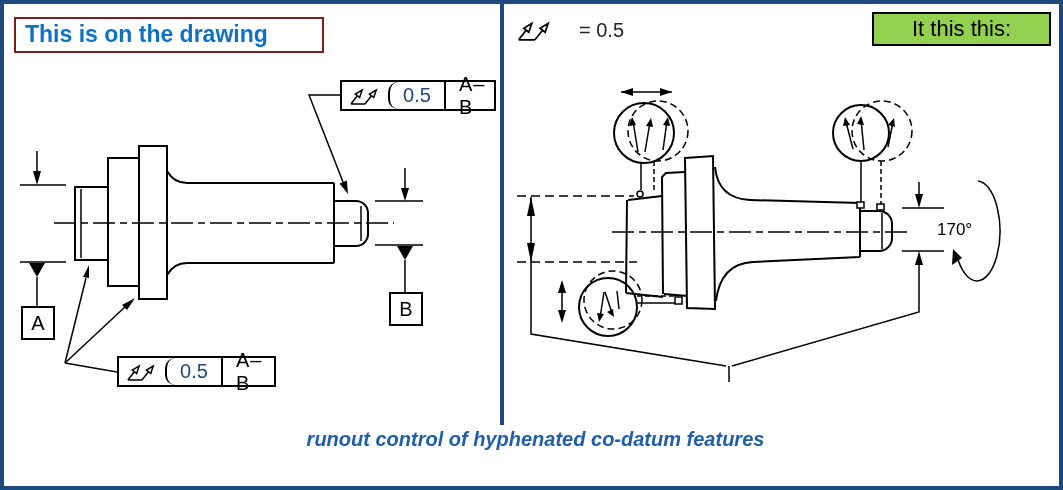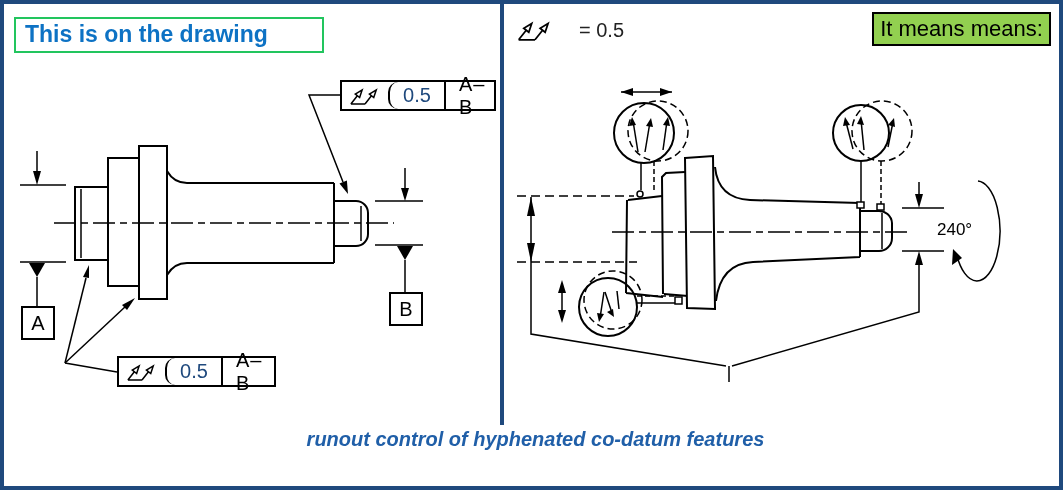--- a/index.html
+++ b/index.html
@@ -1,20 +1,20 @@
 <!DOCTYPE html>
 <html><head>
 <meta charset="utf-8">
 <style>
   html,body{margin:0;padding:0;background:#e8e8e8;}
   #fig{position:relative;width:1063px;height:490px;background:#fff;border:4px solid #1F497D;
        box-sizing:border-box;overflow:hidden;font-family:"Liberation Sans",sans-serif;}
   .abs{position:absolute;}
   #divider{left:496px;top:0;width:4px;height:421px;background:#1F497D;}
-  #banner-left{left:10px;top:13px;width:310px;height:36px;border:2px solid #22c55e;box-sizing:border-box;
+  #banner-left{left:10px;top:13px;width:310px;height:36px;border:2px solid #7f1d1d;box-sizing:border-box;
        color:#0d72c4;font-weight:bold;font-size:23px;line-height:31px;padding-left:9px;background:#fff;}
   #banner-right{left:868px;top:8px;width:179px;height:34px;background:#92d050;border:2px solid #000;
        box-sizing:border-box;text-align:center;font-size:22px;line-height:29px;color:#000;}
   #legend{left:512px;top:14px;display:flex;align-items:center;gap:25px;font-size:20px;color:#222;}
   #deviations{left:519px;top:50px;font-size:19px;color:#111;display:flex;gap:10px;}
   .fcf{display:flex;height:31px;border:2px solid #000;box-sizing:border-box;background:#fff;align-items:stretch;}
   .fcf .c{display:flex;align-items:center;justify-content:center;font-size:20px;box-sizing:border-box;}
   .fcf .c + .c{border-left:2px solid #000;}
   .fcf .c1{width:46px;} .fcf .c2{width:56px;} .fcf .c3{flex:1;}
   .tol{color:#1F497D;border-radius:10px;} .dat{color:#000;letter-spacing:1px;padding-left:13px;}
@@ -155,21 +155,21 @@
         <polygon points="610,313 603,308 609,305" fill="#000" stroke="none"></polygon>
         <line x1="613" y1="287" x2="615" y2="305"></line>
       </g>
     </g>
   </svg>
 
   <div id="divider" class="abs"></div>
 
   <div id="banner-left" class="abs">This is on the drawing</div>
 
-  <div id="banner-right" class="abs">It means means:</div>
+  <div id="banner-right" class="abs">It this this:</div>
 
   <div id="legend" class="abs">
     <svg class="ricon" width="38" height="24" viewBox="0 0 34 22" stroke="#000" fill="none" stroke-width="1.6">
       <path d="M2,20 H17 M2,20 L9.5,10.5 M17,20 L24.5,10.5"></path>
       <polygon points="14,5 11.3,13.1 6.7,9.4" fill="#fff"></polygon>
       <polygon points="29,5 26.3,13.1 21.7,9.4" fill="#fff"></polygon>
     </svg>
     <span>= 0.5</span>
   </div>
 
@@ -194,18 +194,18 @@
         <polygon points="29,5 26.3,13.1 21.7,9.4" fill="#fff"></polygon>
       </svg>
     </div>
     <div class="c c2 tol">0.5</div>
     <div class="c c3 dat">A–B</div>
   </div>
 
   <div id="datum-a" class="abs datum-box">A</div>
   <div id="datum-b" class="abs datum-box">B</div>
 
-  <span id="rot-label" class="abs">240°</span>
+  <span id="rot-label" class="abs">170°</span>
 
 
   <div id="cap1" class="abs">runout control of hyphenated co-datum features</div>
 
 </div>
 
 </body></html>

